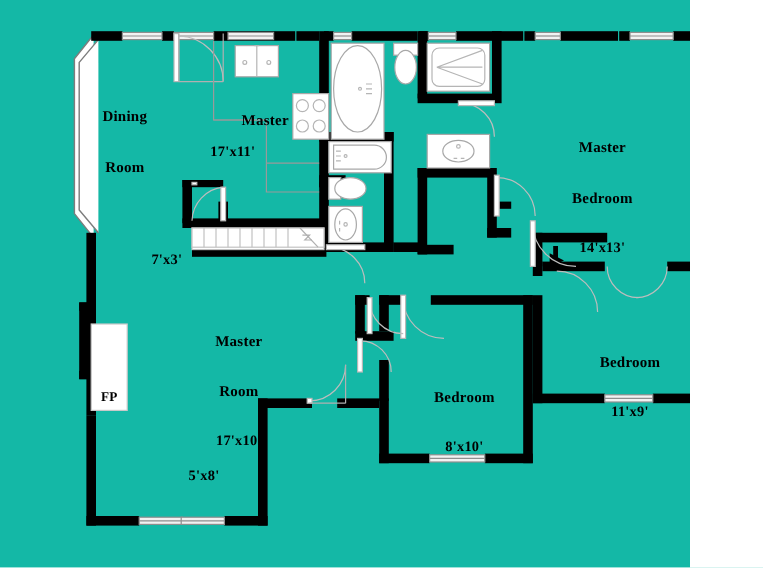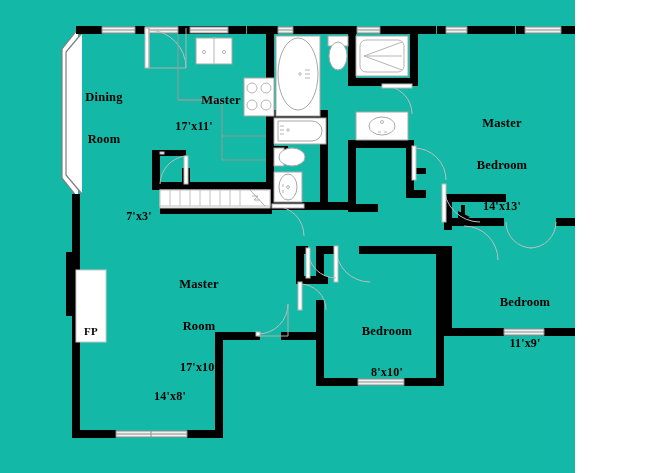--- a/index.html
+++ b/index.html
@@ -345,20 +345,20 @@
     <span class="ln">Bedroom</span>
     <span class="ln lbl-dim">8'x10'</span>
   </div>
 
   <div class="label lbl-name" style="left:485px; top:267px; width:80px;">
     <span class="ln">Bedroom</span>
     <span class="ln lbl-dim">11'x9'</span>
   </div>
 
   <div class="label lbl-dim" style="left:130px; top:363px; width:80px;">
-    <span class="ln">14'x8'</span>
+    <span class="ln">5'x8'</span>
   </div>
 
   <div class="label lbl-fp" style="left:76px; top:300px; width:30px;">
     <span class="ln">FP</span>
   </div>
 
 </div>
 
 </body></html>

